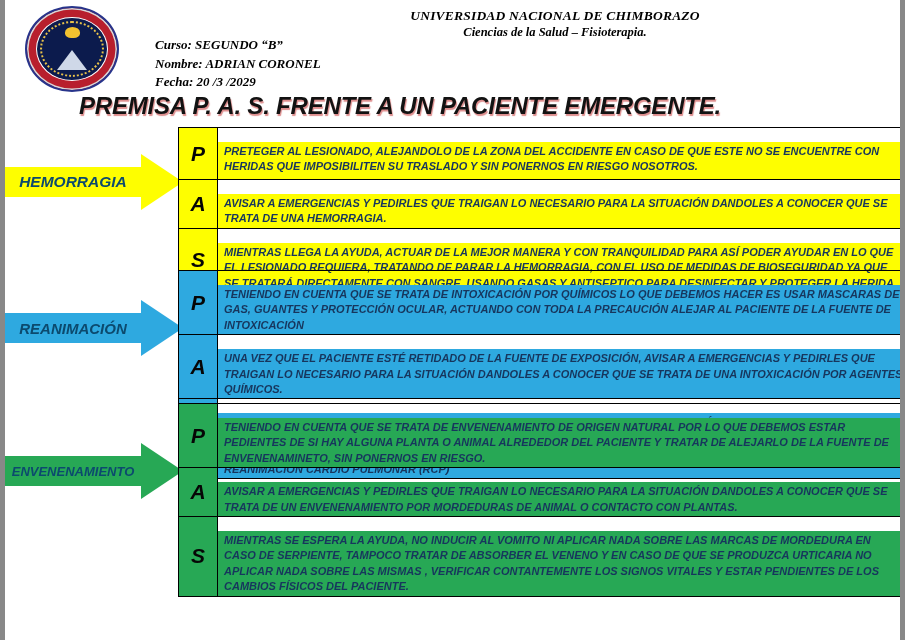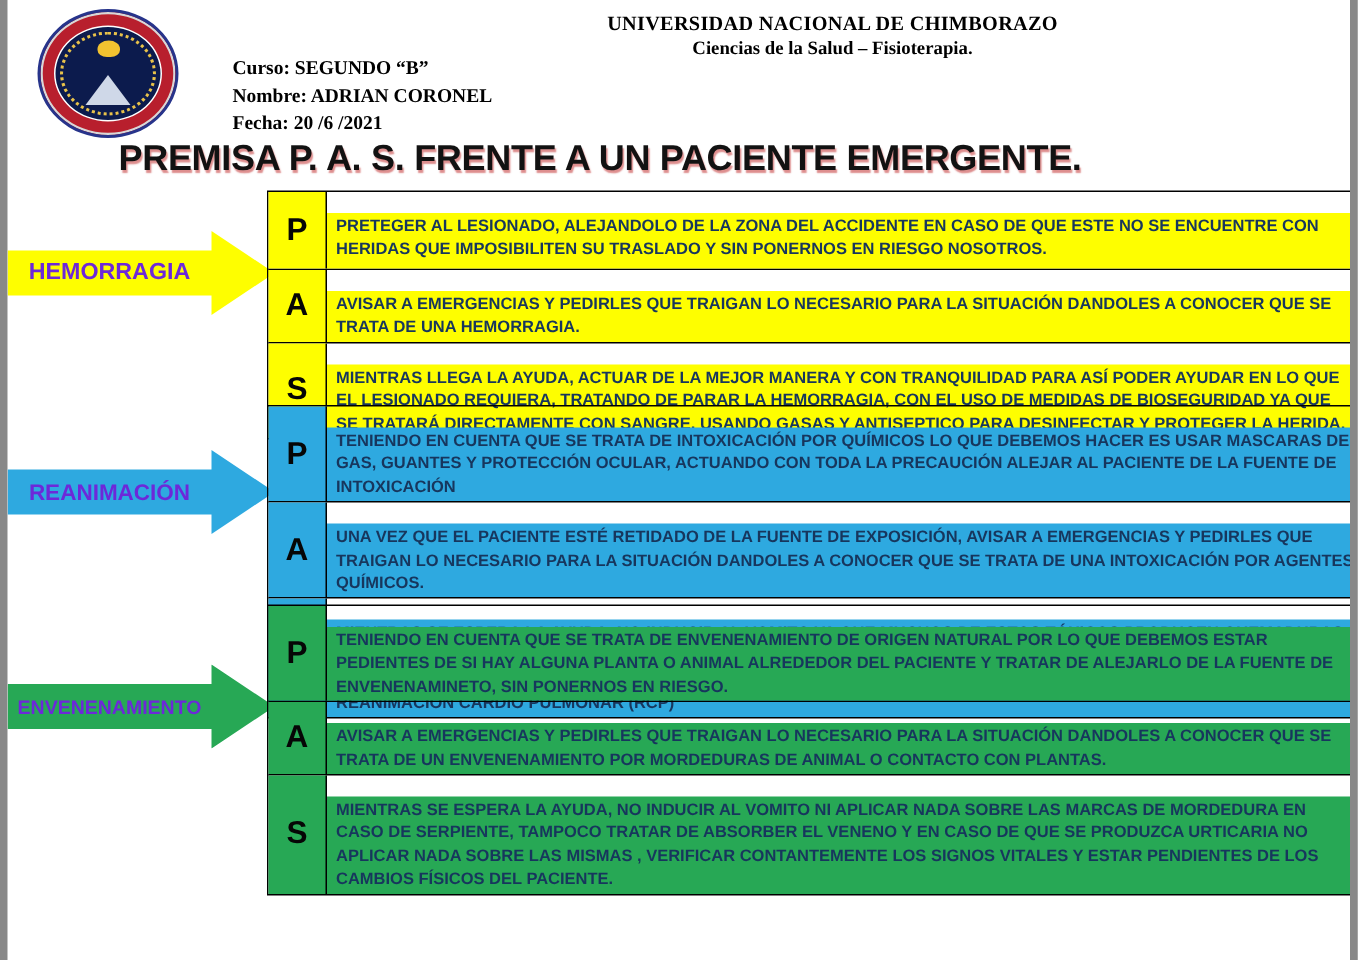--- a/index.html
+++ b/index.html
@@ -4,20 +4,21 @@
 <style>
   * { margin:0; padding:0; box-sizing:border-box; }
   html,body { background:#888; }
   .page {
     position:relative;
     width:895px; height:640px;
     background:#ffffff;
     overflow:hidden;
     font-family:"Liberation Sans", sans-serif;
     margin:0 auto;
+    font-style:italic;
   }
 
   
   .uni-header {
     position:absolute; left:320px; top:8px; width:460px;
     text-align:center;
     font-family:"Liberation Serif", serif;
     color:#000;
   }
   .uni-header .uni-name { font-size:13.5px; font-weight:bold; letter-spacing:.2px; }
@@ -86,21 +87,21 @@
   #t2 .r3 .text-cell { min-height:55px; }
   #t3 .r1 .text-cell { min-height:49px; }
   #t3 .r2 .text-cell { min-height:32px; }
   #t3 .r3 .text-cell { min-height:60px; }
 
   
   .section-arrow { position:absolute; left:0; width:178px; height:56px; }
   .arrow-label {
     position:absolute; left:0; top:13px; width:136px; height:30px;
     display:flex; align-items:center; justify-content:center;
-    font-weight:bold; color:#6d28d9; white-space:nowrap;
+    font-weight:bold; color:#0c4a6e; white-space:nowrap;
   }
   #arrow1 .arrow-label { font-size:15.5px; }
   #arrow2 .arrow-label { font-size:15px; }
   #arrow3 .arrow-label { font-size:13px; }
   .fill-yellow { fill:#fefe00; }
   .fill-cyan   { fill:#2ea9e0; }
   .fill-green  { fill:#27a855; }
 </style>
 </head>
 <body>
@@ -117,21 +118,21 @@
   </div>
 
   <div class="uni-header">
     <div class="uni-name">UNIVERSIDAD NACIONAL DE CHIMBORAZO</div>
     <div class="uni-faculty">Ciencias de la Salud – Fisioterapia.</div>
   </div>
 
   <div class="student-info">
     <div>Curso: SEGUNDO “B”</div>
     <div>Nombre: ADRIAN CORONEL</div>
-    <div>Fecha: 20 /6 /2021</div>
+    <div>Fecha: 20 /3 /2029</div>
   </div>
 
   <div class="main-title">PREMISA P. A. S. FRENTE A UN PACIENTE EMERGENTE.</div>
 
   <div id="arrow1" class="section-arrow" style="top:154px;">
     <svg width="178" height="56" viewBox="0 0 178 56">
       <polygon class="fill-yellow" points="0,13 136,13 136,0 178,28 136,56 136,43 0,43"></polygon>
     </svg>
     <span class="arrow-label">HEMORRAGIA</span>
   </div>

